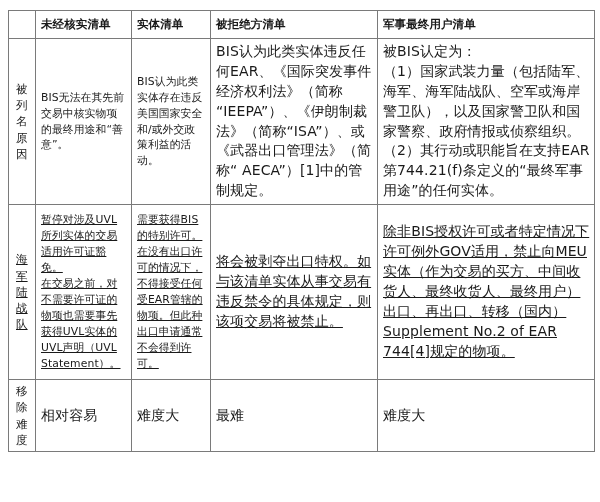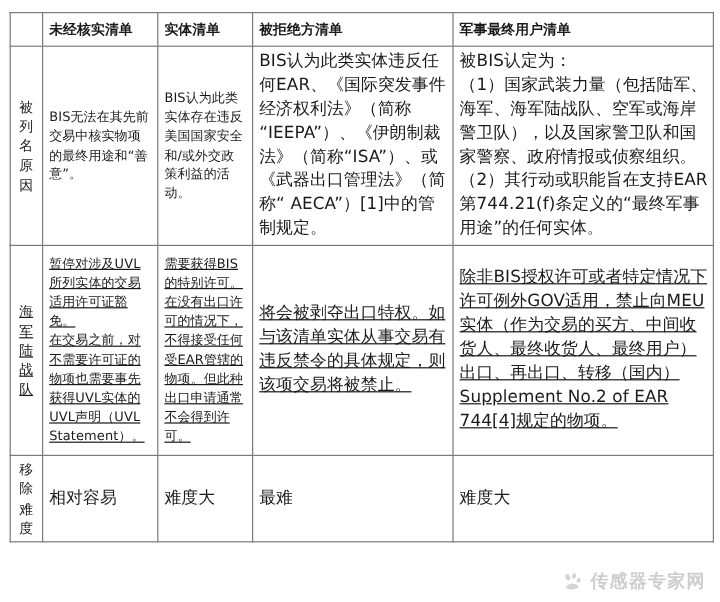--- a/index.html
+++ b/index.html
@@ -180,25 +180,14 @@
         </td>
         <td class="body">相对容易</td>
         <td class="body">难度大</td>
         <td class="body">最难</td>
         <td class="body">难度大</td>
       </tr>
 
     </tbody>
   </table>
 
-  <div id="watermark">
-    <span class="wm-mark">
-      <svg width="18" height="18" viewBox="0 0 18 18" aria-hidden="true">
-        <ellipse cx="5.2" cy="5.0" rx="2.0" ry="2.6" fill="#9a9a9a" transform="rotate(-20 5.2 5.0)"></ellipse>
-        <ellipse cx="10.4" cy="4.0" rx="1.7" ry="2.3" fill="#9a9a9a" transform="rotate(10 10.4 4.0)"></ellipse>
-        <ellipse cx="14.2" cy="7.6" rx="1.5" ry="2.0" fill="#9a9a9a" transform="rotate(35 14.2 7.6)"></ellipse>
-        <path d="M4.0 12.4 Q8.6 8.4 13.4 11.8 Q15.0 13.4 12.6 14.4 Q8.6 15.8 5.0 14.6 Q3.0 13.8 4.0 12.4 Z" fill="#9a9a9a"></path>
-      </svg>
-    </span>
-    <span class="wm-text">传感器专家网</span>
-  </div>
 
 </div>
 
 </body></html>

